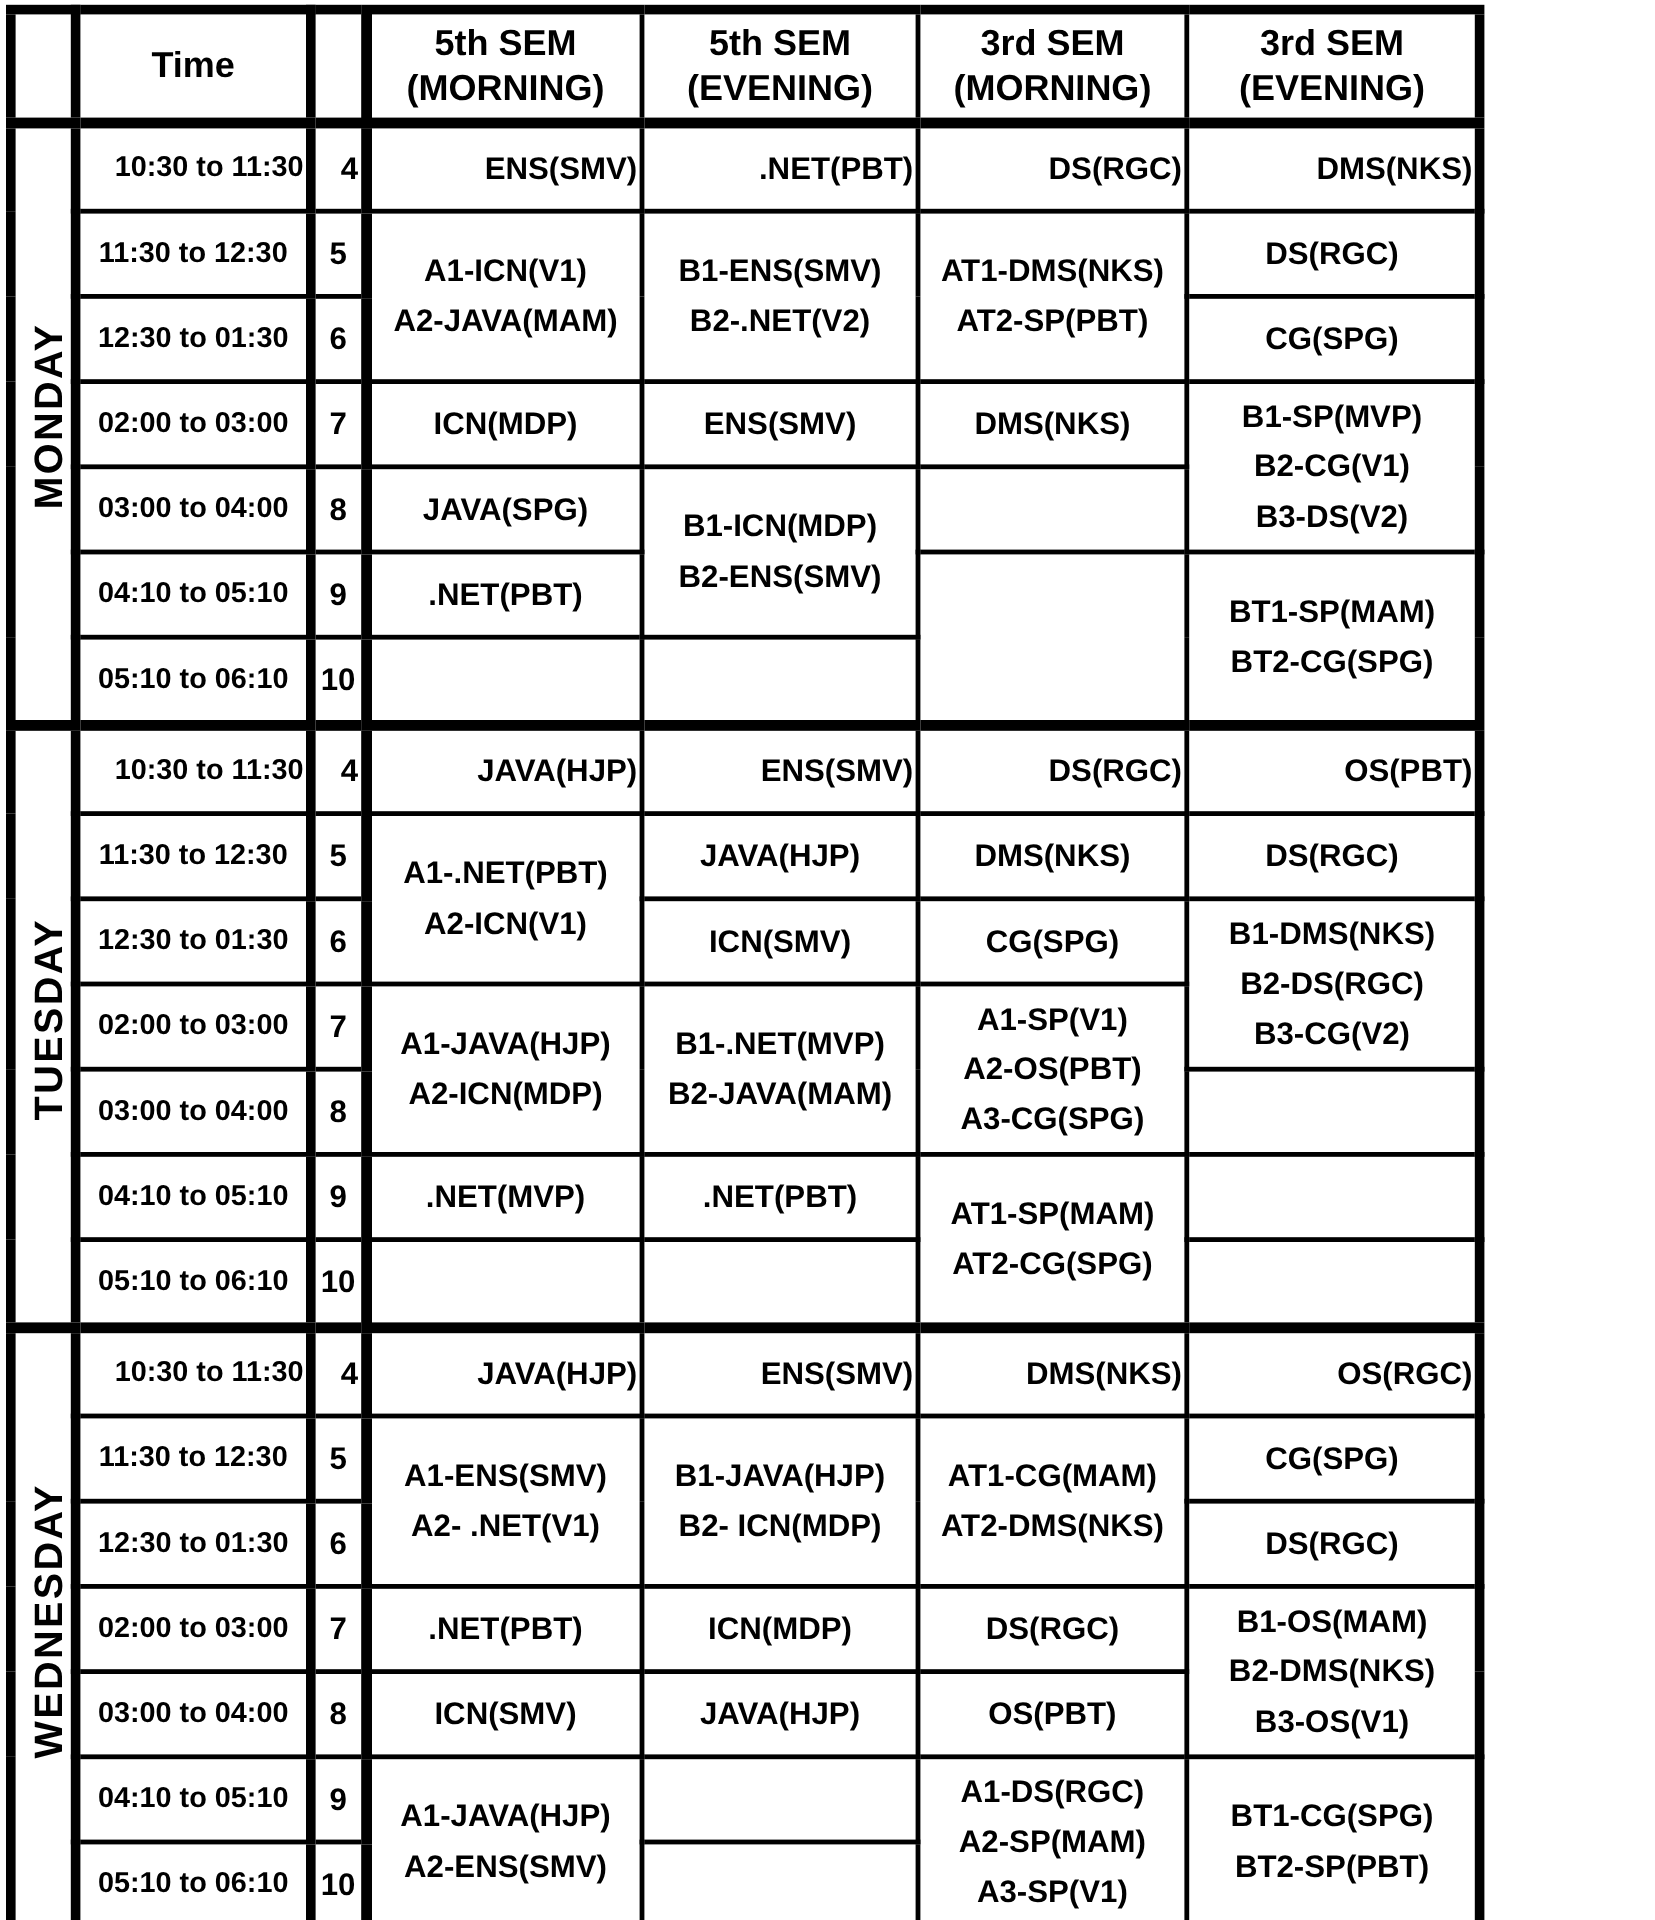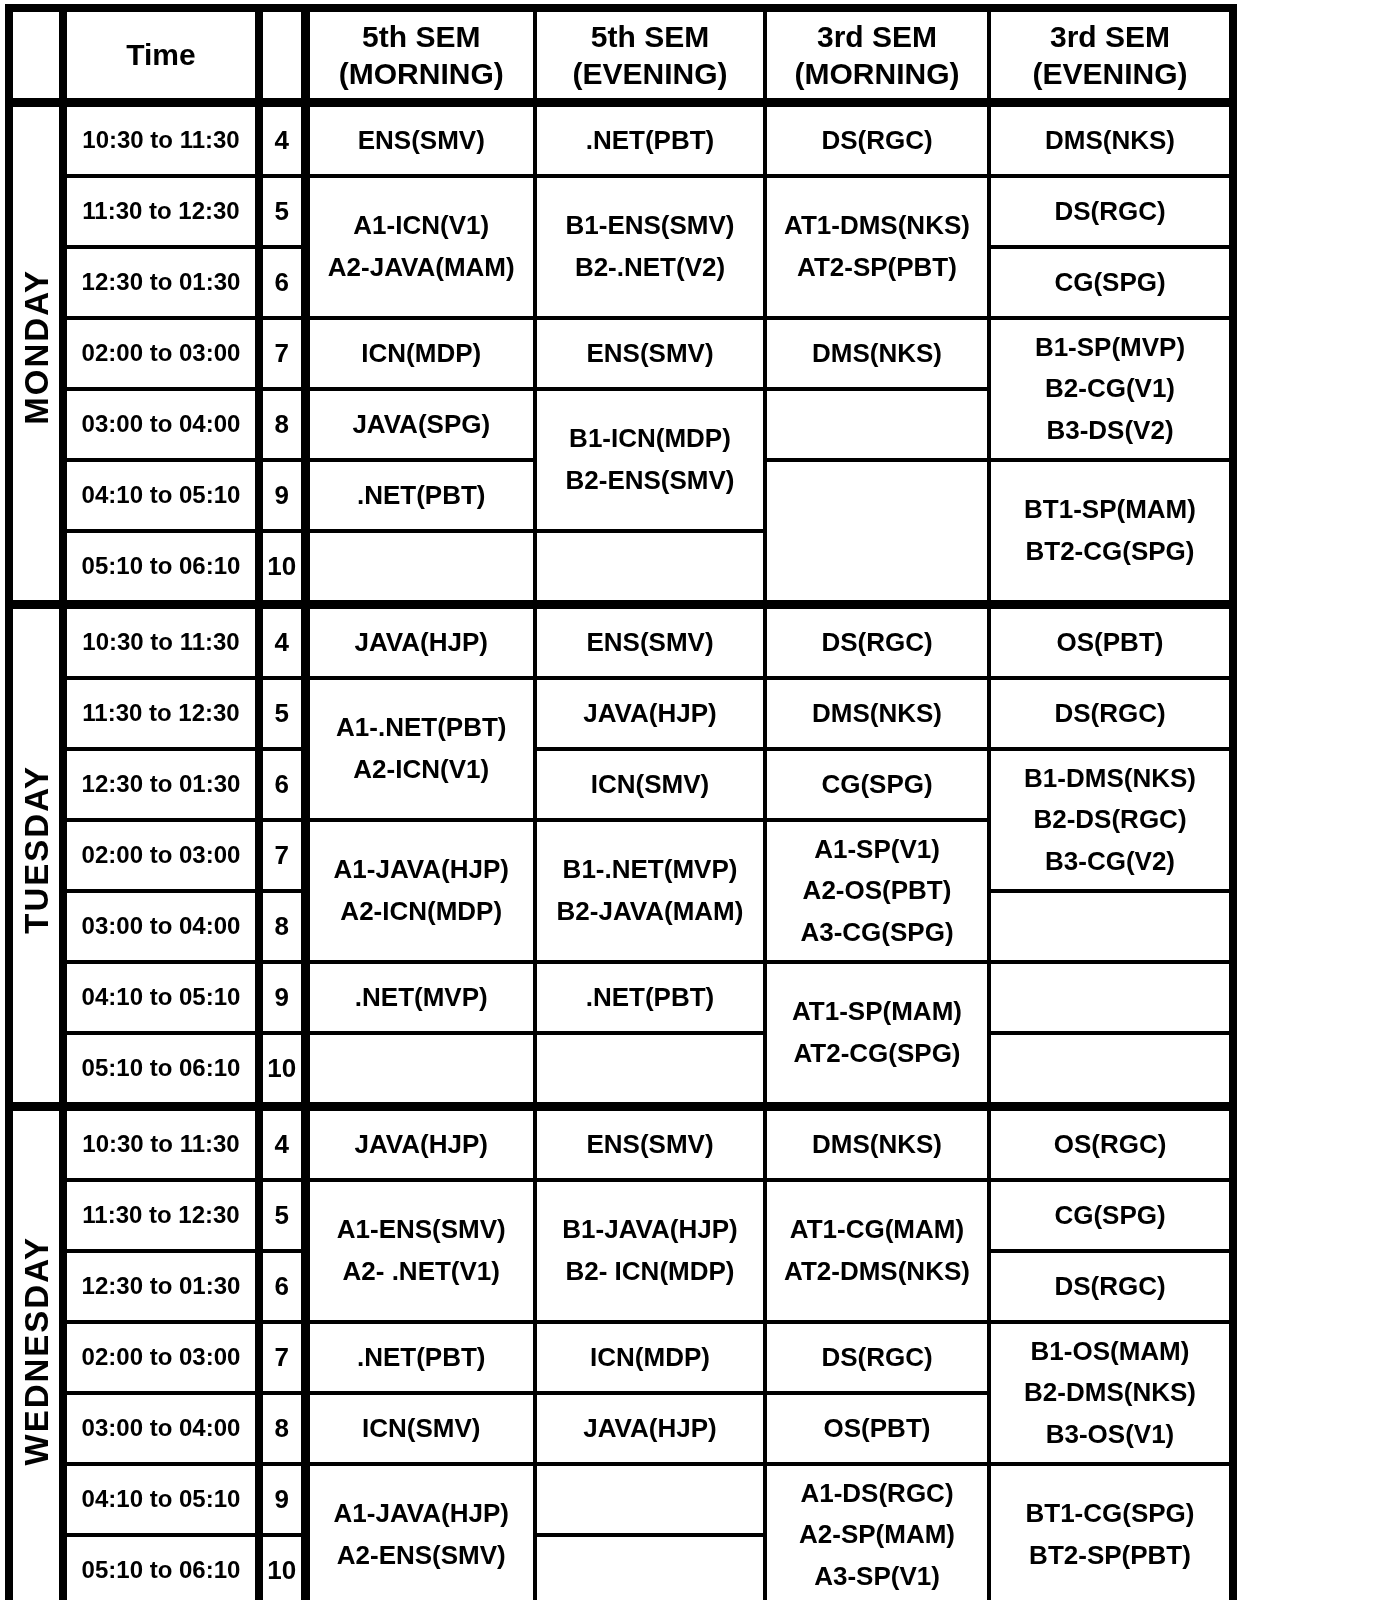--- a/index.html
+++ b/index.html
@@ -45,21 +45,21 @@
   tbody td {
     height: 63px;
     font-size: 26px;
     line-height: 1.6;
   }
   td.c-time { font-size: 24px; line-height: 1.2; }
   td.c-period { font-size: 26px; }
   .c-day  { border-right-width: 8px; }
   .c-time { border-right-width: 8px; }
   .c-period { border-right-width: 9px; }
-  tr.section-start td { border-top-width: 9px; }
+  tr.section-start td { border-top-width: 9px; text-align: right; }
   td.c-day { border-bottom-width: 9px; }
   .day-label {
     display: inline-block;
     writing-mode: vertical-rl;
     transform: rotate(180deg);
     font-size: 33px;
     letter-spacing: 2px;
     line-height: 1;
     font-weight: bold;
     font-family: "Liberation Sans", "DejaVu Sans", sans-serif;

